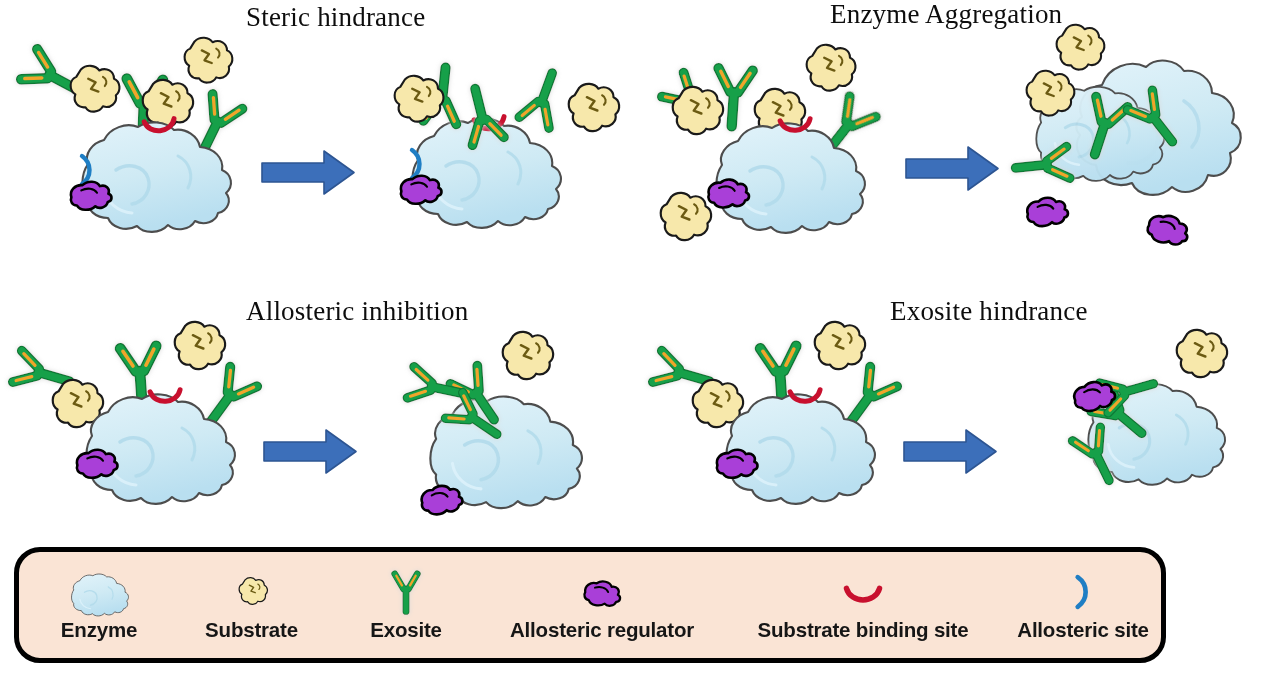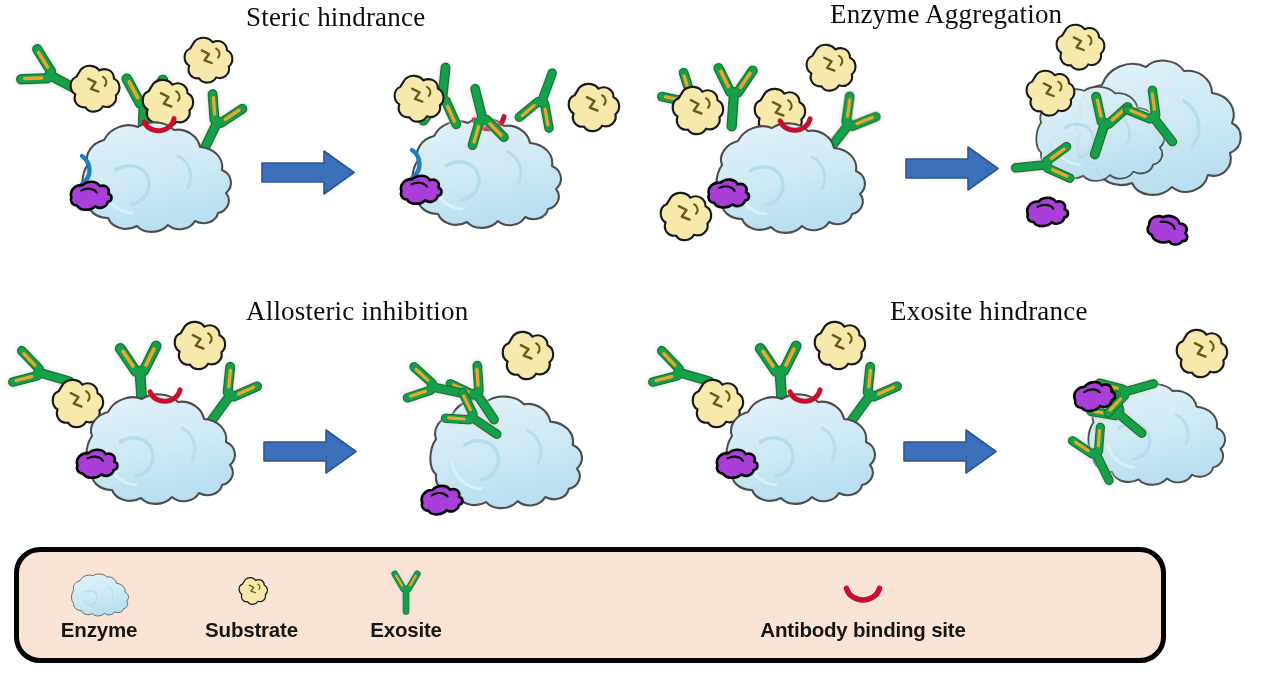--- a/index.html
+++ b/index.html
@@ -344,27 +344,43 @@
 
       <div class="legend-item" style="left:312px;width:150px;">
         <div class="legend-icon" style="top:14px;">
           <svg width="50" height="52" viewBox="0 0 80 70" filter="url(#glow)">
             <use href="#sym-antibody" transform="translate(0,2)"></use>
           </svg>
         </div>
         <div class="legend-label">Exosite</div>
       </div>
 
+      <div class="legend-item" style="left:458px;width:250px;">
+        <div class="legend-icon" style="top:26px;">
+          <svg width="44" height="30" viewBox="0 0 48 34">
+            <use href="#sym-regulator" transform="translate(2,2)"></use>
+          </svg>
+        </div>
+        <div class="legend-label">Allosteric regulator</div>
+      </div>
 
       <div class="legend-item" style="left:708px;width:272px;">
         <div class="legend-icon" style="top:32px;">
           <svg width="40" height="22" viewBox="0 0 36 20">
             <use href="#sym-binding-site" transform="translate(1,2)"></use>
           </svg>
         </div>
-        <div class="legend-label">Antibody binding site</div>
-      </div>
-
+        <div class="legend-label">Substrate binding site</div>
+      </div>
+
+      <div class="legend-item" style="left:976px;width:176px;">
+        <div class="legend-icon" style="top:22px;">
+          <svg width="18" height="36" viewBox="0 0 16 34">
+            <use href="#sym-allosteric-site" transform="translate(1,1)"></use>
+          </svg>
+        </div>
+        <div class="legend-label">Allosteric site</div>
+      </div>
 
     </div>
   </div>
 
 </div>
 
 </body></html>

